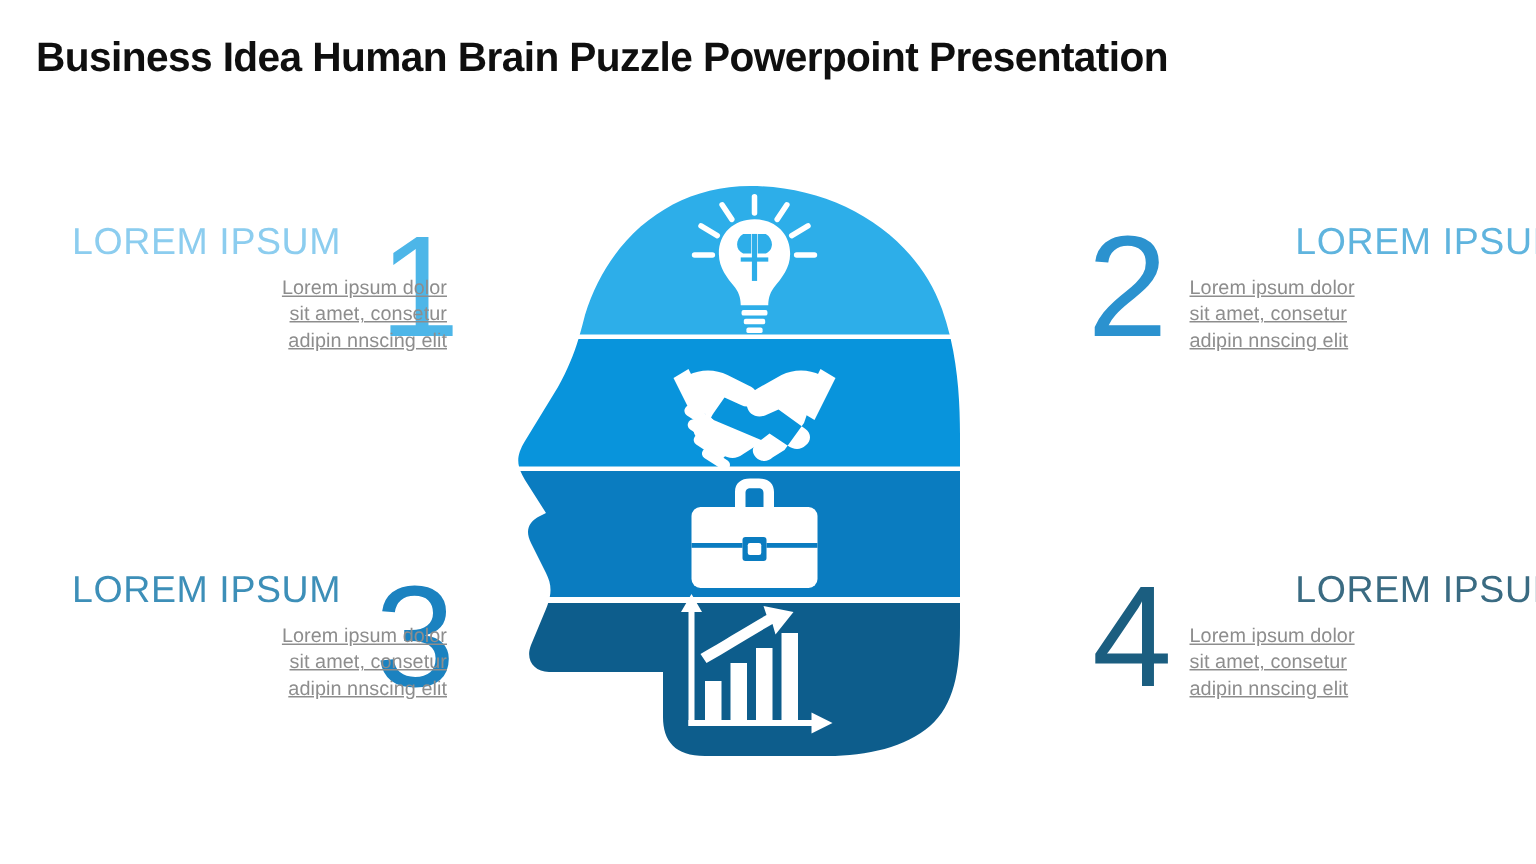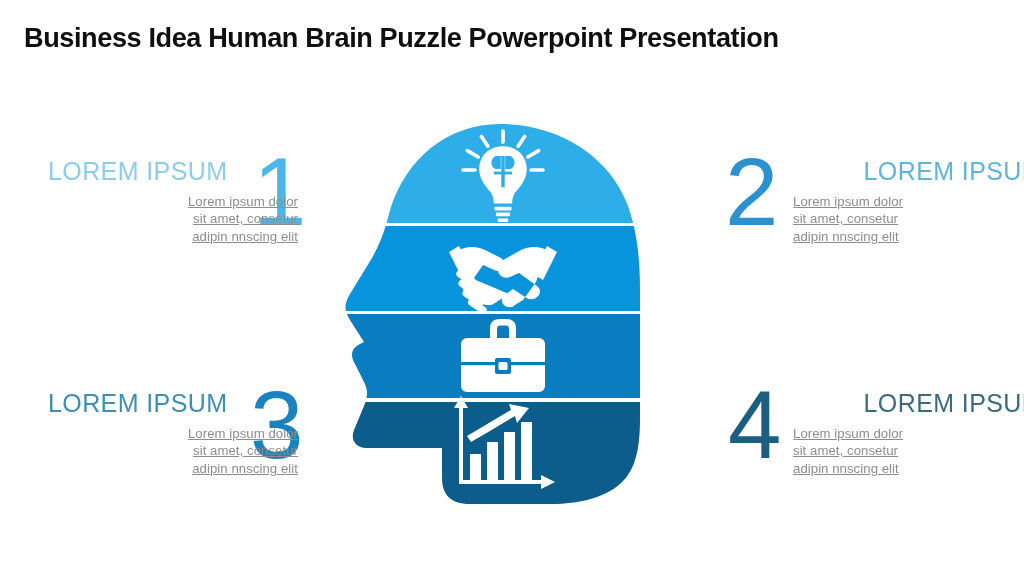--- a/index.html
+++ b/index.html
@@ -19,21 +19,21 @@
     font-weight:bold;
     letter-spacing:-0.4px;
     color:#0f0f0f;
     white-space:nowrap;
     font-stretch:condensed;
     transform:scaleX(0.985);
     transform-origin:left center;
   }
 
   
-  .block{ position:absolute; width:250px;margin-top:10px; }
+  .block{ position:absolute; width:250px; }
   .block .heading{
     font-size:25px;
     font-weight:400;
     letter-spacing:0.4px;
     line-height:1.1;
     white-space:nowrap;
   }
   .block .body{
     margin-top:7px;
     font-size:13.2px;

